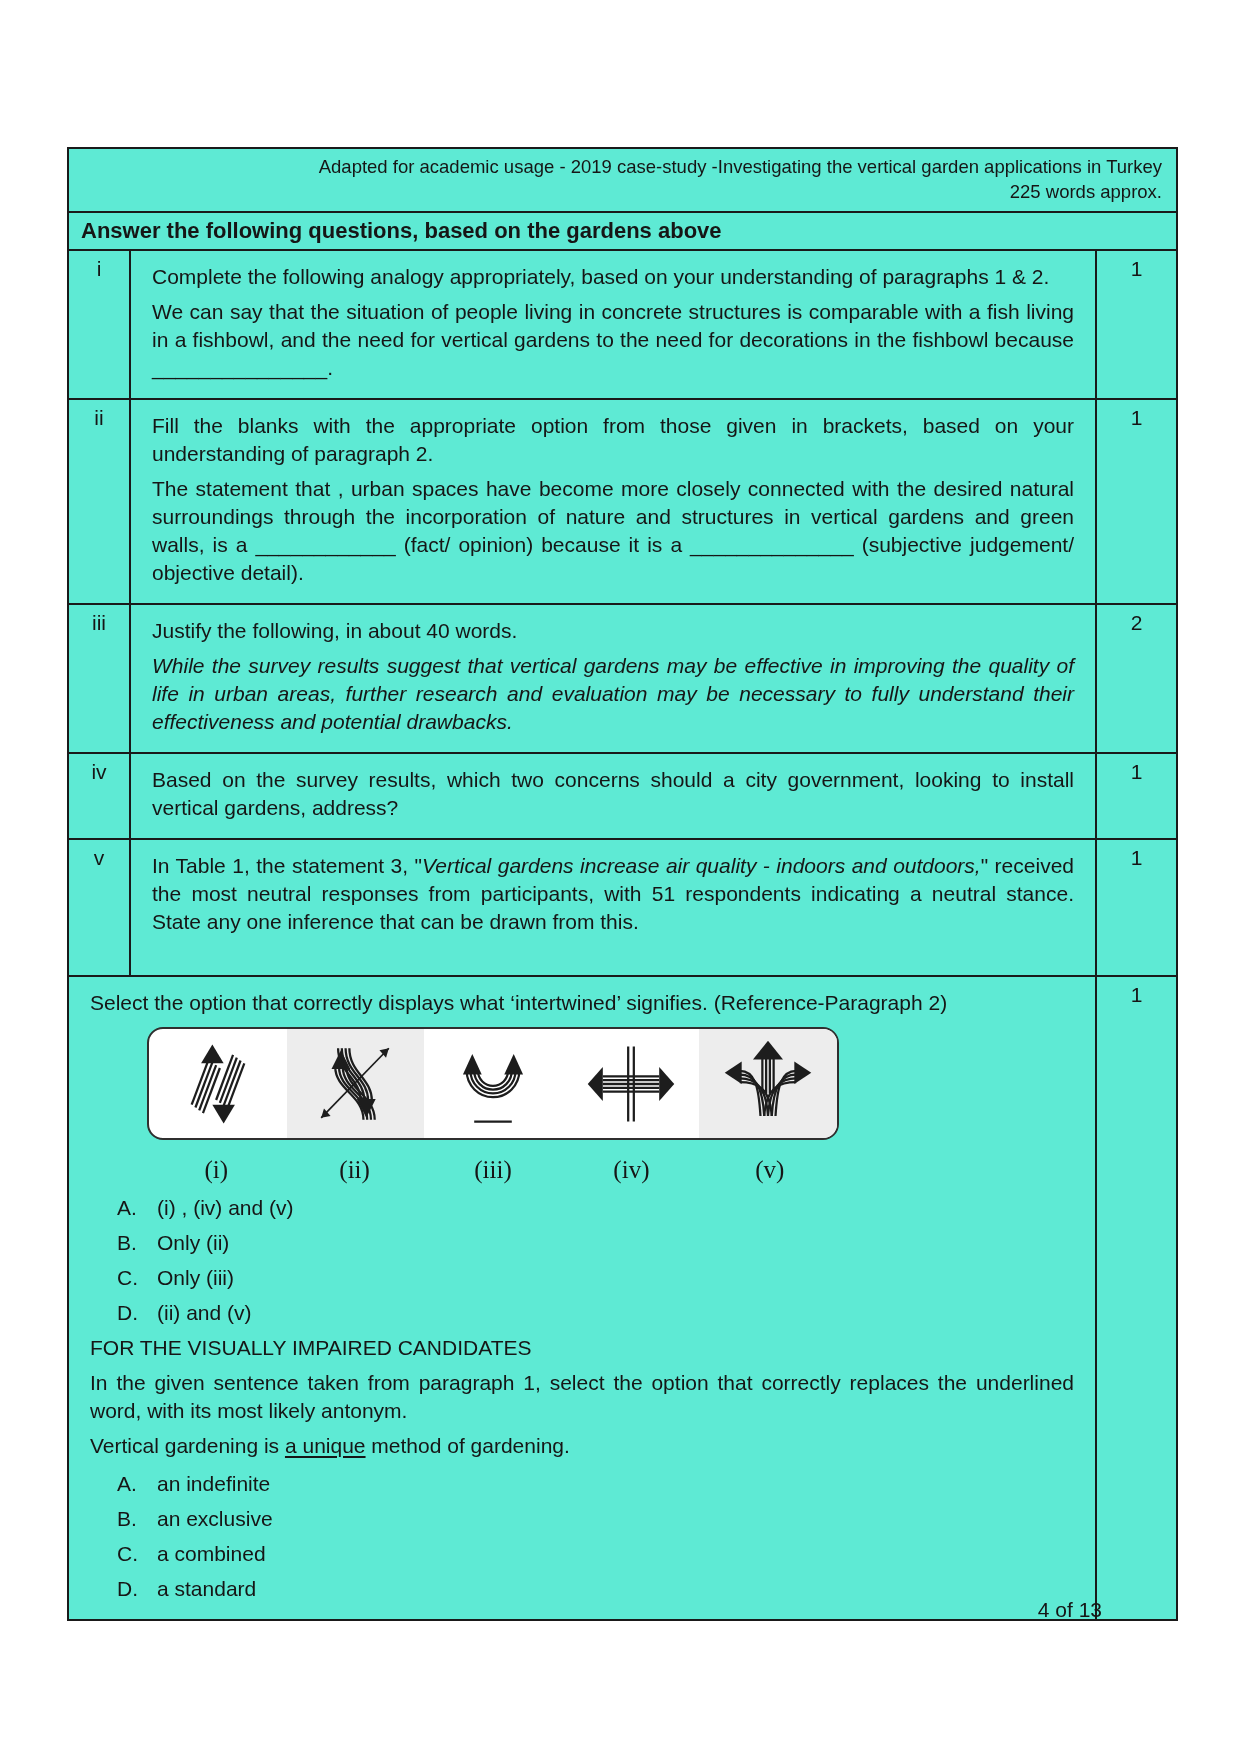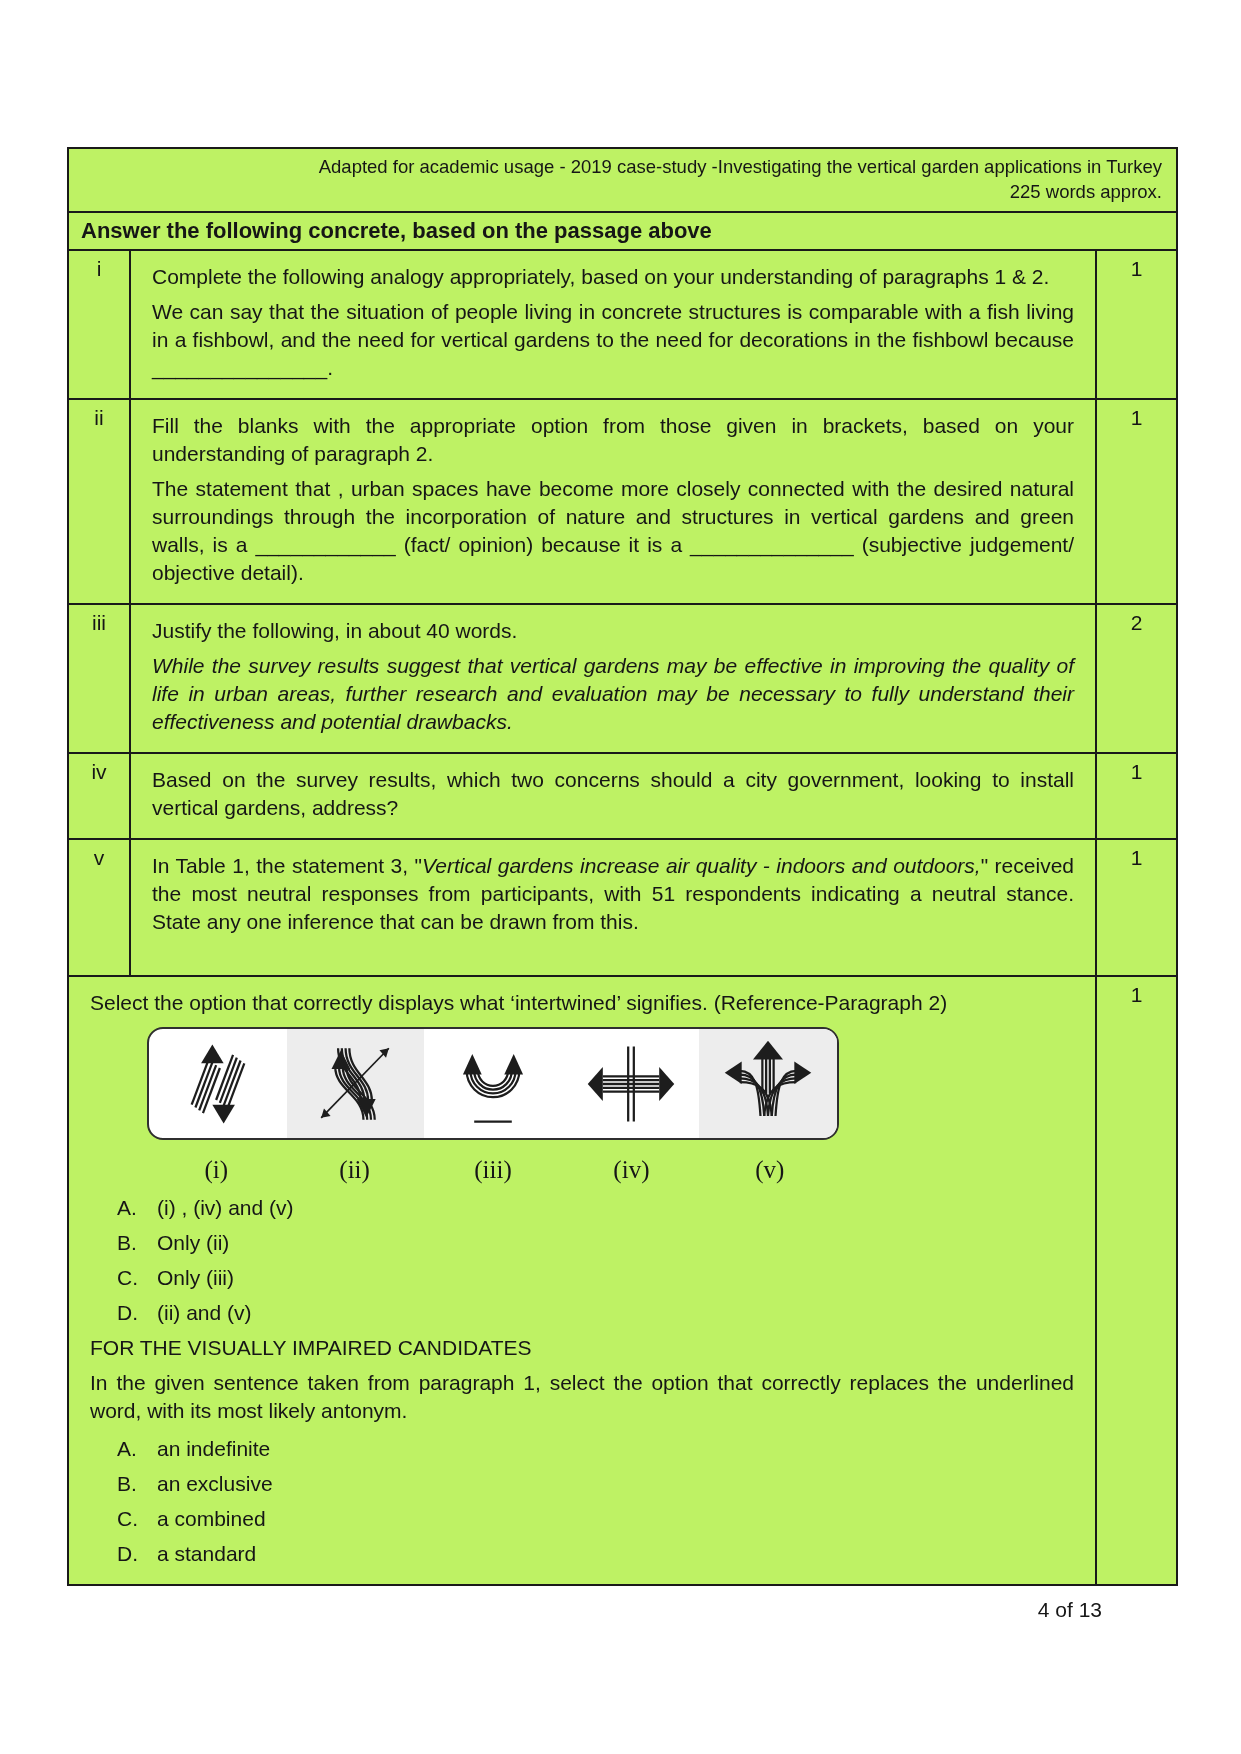--- a/index.html
+++ b/index.html
@@ -3,21 +3,21 @@
 <meta charset="utf-8">
 <style>
   html,body{margin:0;padding:0;}
   body{
     width:1241px;height:1754px;position:relative;background:#ffffff;
     font-family:"Liberation Sans",sans-serif;color:#161616;
     -webkit-font-smoothing:antialiased;
   }
   .qtable{
     position:absolute;left:67px;top:147px;width:1111px;
-    border:2.5px solid #1a1a1a;box-sizing:border-box;background:#bef264;
+    border:2.5px solid #1a1a1a;box-sizing:border-box;background:#5eead4;
   }
   .hdr-src{
     text-align:right;padding:5px 14px 7px 10px;
     font-size:18.5px;line-height:25px;
   }
   .hdr-ins{
     border-top:2px solid #1a1a1a;
     font-weight:bold;font-size:22px;line-height:27px;padding:4px 10px 5px 12px;
   }
   .qrow{display:flex;border-top:2px solid #1a1a1a;align-items:stretch;}
@@ -70,21 +70,21 @@
 </head>
 <body>
 
 <div class="qtable">
 
   <div class="hdr-src">
     <div>Adapted for academic usage - 2019 case-study -Investigating the vertical garden applications in Turkey</div>
     <div>225 words approx.</div>
   </div>
 
-  <div class="hdr-ins">Answer the following concrete, based on the passage above</div>
+  <div class="hdr-ins">Answer the following questions, based on the gardens above</div>
 
   <div class="qrow">
     <div class="qnum">i</div>
     <div class="qbody">
       <p class="just">Complete the following analogy appropriately, based on your understanding of paragraphs 1 &amp; 2.</p>
       <p class="just">We can say that the situation of people living in concrete structures is comparable with a fish living in a fishbowl, and the need for vertical gardens to the need for decorations in the fishbowl because _______________.</p>
     </div>
     <div class="qmarks">1</div>
   </div>
 
@@ -226,20 +226,21 @@
           </div>
         <div class="opt">
             <span class="letter">D.</span>
             <span>(ii) and (v)</span>
           </div>
       </div>
 
       <p class="center vi-heading">FOR THE VISUALLY IMPAIRED CANDIDATES</p>
       <p class="just vi-body">In the given sentence taken from paragraph 1, select the option that correctly replaces the underlined word, with its most likely antonym.</p>
 
+      <p class="center vi-sentence"><span>Vertical gardening is </span><span class="u">a unique</span><span> method of gardening.</span></p>
 
       <div class="opts">
         <div class="opt">
             <span class="letter">A.</span>
             <span>an indefinite</span>
           </div>
         <div class="opt">
             <span class="letter">B.</span>
             <span>an exclusive</span>
           </div>

